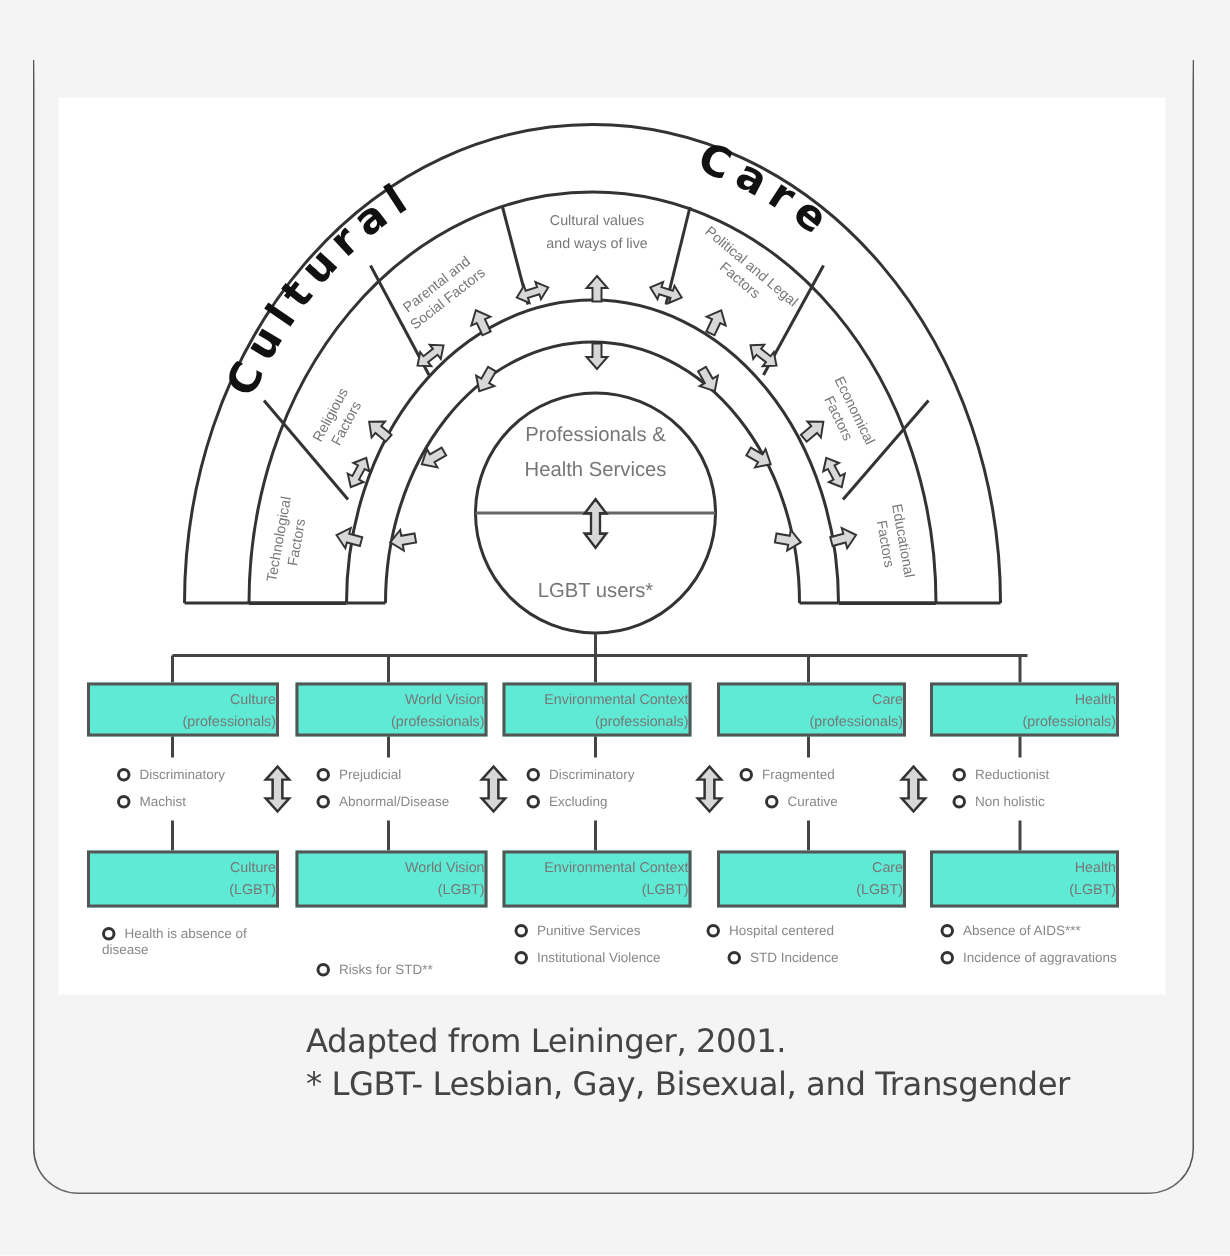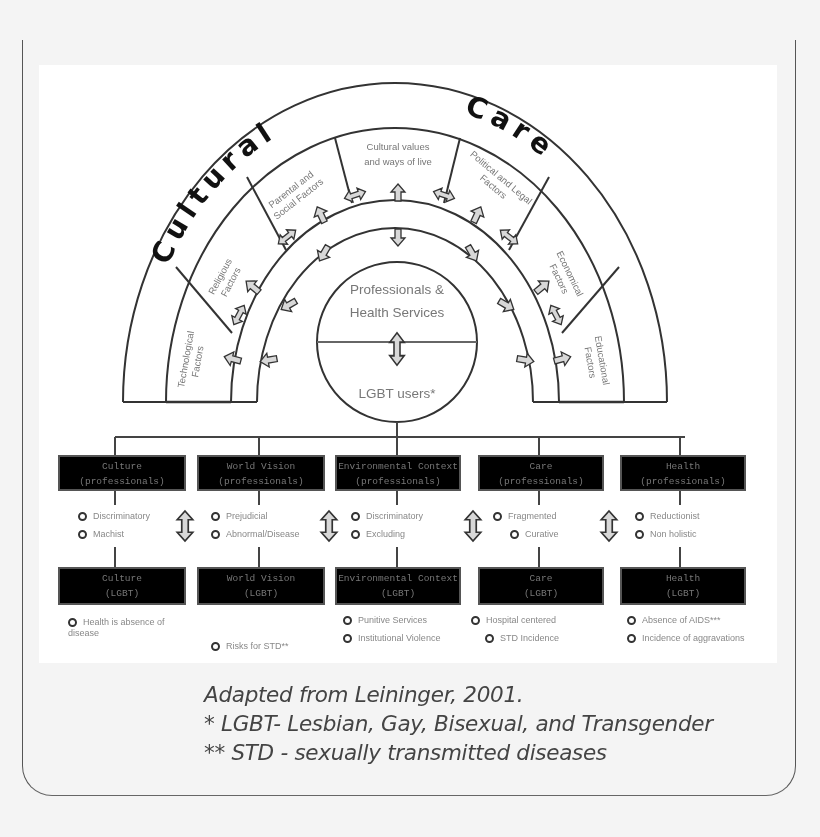--- a/index.html
+++ b/index.html
@@ -4,25 +4,25 @@
 <style>
   html, body { margin:0; padding:0; }
   body { width:820px; height:837px; background:#f4f4f4; position:relative; overflow:hidden;
          font-family:"DejaVu Sans", sans-serif; }
   .frame { position:absolute; left:22px; top:40px; width:774px; height:756px;
            border-left:1.5px solid #555; border-right:1.5px solid #555; border-bottom:1.5px solid #666;
            border-top:none; border-radius:0 0 30px 30px; box-sizing:border-box; }
   .figure { position:absolute; left:39px; top:65px; width:738px; height:598px; background:#fff; }
   .figure svg { position:absolute; left:0; top:0; }
   .caption { position:absolute; left:204px; top:680px; color:#444; font-size:21.5px; line-height:29px;
-             font-family:"DejaVu Sans", sans-serif; letter-spacing:-0.3px;font-style:italic; }
+             font-family:"DejaVu Sans", sans-serif; letter-spacing:-0.3px; }
   .caption div { white-space:nowrap; }
-  .box { position:absolute; border:2px solid #555; background:#000000; box-sizing:border-box;
-         text-align:center; font-size:9.5px; line-height:15px; color:#777; padding-top:2px;
-         font-family:Liberation Mono, monospace; }
+  .box { position:absolute; border:2px solid #555; background:#5eead4; box-sizing:border-box;
+         text-align:right; font-size:9.5px; line-height:15px; color:#777; padding-top:2px;
+         font-family:Liberation Sans, sans-serif; }
   .bul { position:absolute; font-size:9px; color:#888; white-space:nowrap; font-family:"Liberation Sans", sans-serif; line-height:11px; }
   .bul .dot { display:inline-block; width:5px; height:5px; border:2px solid #333; border-radius:50%; margin-right:6px; vertical-align:middle; }
   .svg-text { font-family:"Liberation Sans", sans-serif; fill:#777; }
 </style>
 </head>
 <body>
 
 <div class="frame"></div>
 
 <div class="figure">
@@ -193,14 +193,13 @@
   <div class="bul" style="left:304px;top:568px"><span class="dot"></span><span>Institutional Violence</span></div>
   <div class="bul" style="left:432px;top:550px"><span class="dot"></span><span>Hospital centered</span></div>
   <div class="bul" style="left:446px;top:568px"><span class="dot"></span><span>STD Incidence</span></div>
   <div class="bul" style="left:588px;top:550px"><span class="dot"></span><span>Absence of AIDS***</span></div>
   <div class="bul" style="left:588px;top:568px"><span class="dot"></span><span>Incidence of aggravations</span></div>
 </div>
 
 <div class="caption">
   <div>Adapted from Leininger, 2001.</div>
   <div>* LGBT- Lesbian, Gay, Bisexual, and Transgender</div>
-  <div>** STD - sexually transmitted diseases</div>
 </div>
 
 </body></html>

